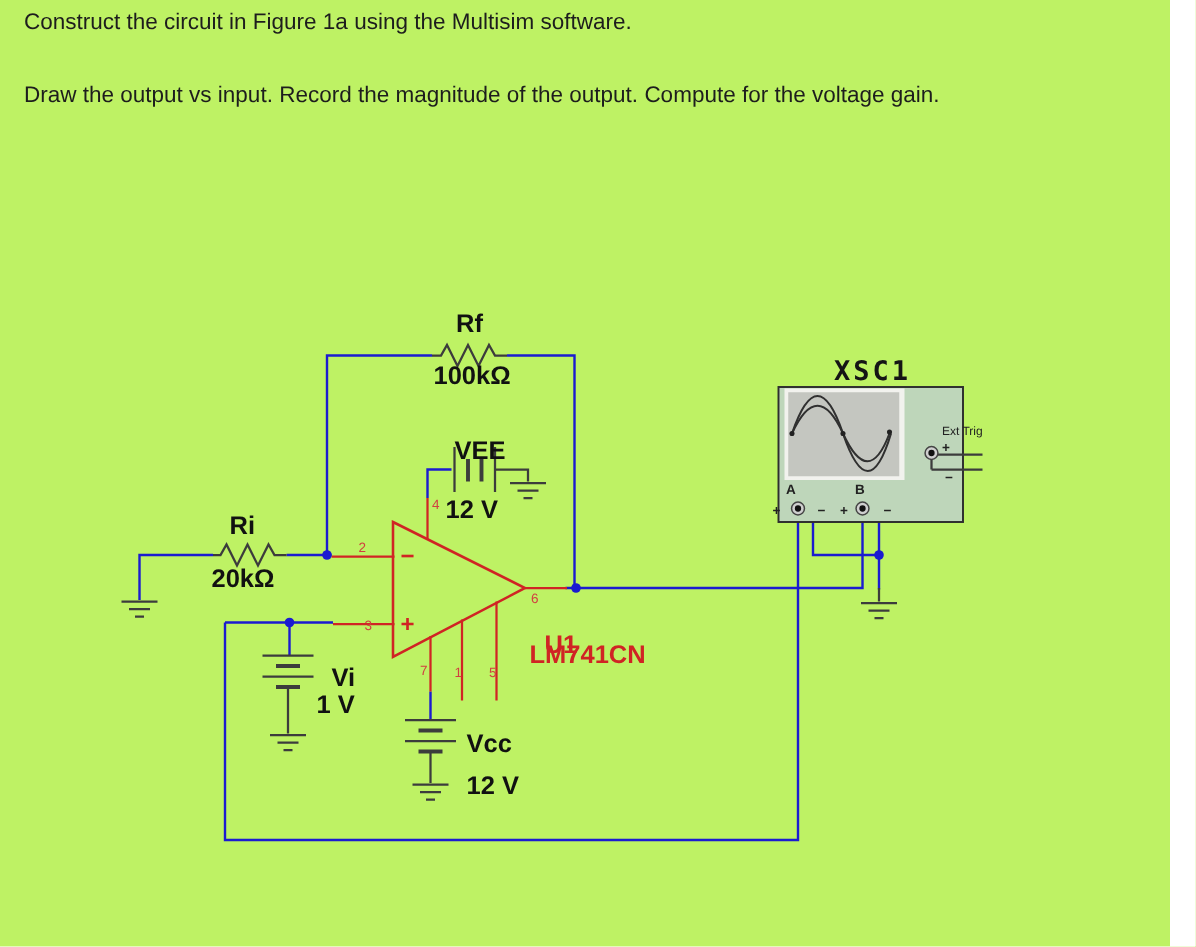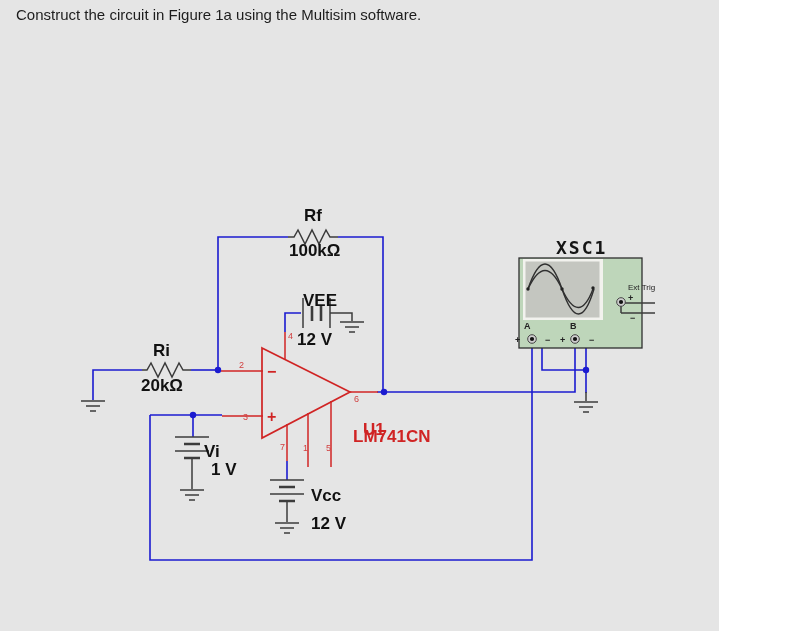--- a/index.html
+++ b/index.html
@@ -1,16 +1,16 @@
 <!DOCTYPE html>
 <html style="--wire: #1b1bd0; --component: #d02424; --scope_body: #bed6ba; --scope_screen: #c4c6c0;"><head>
 <meta charset="utf-8">
 <style>
   html,body{margin:0;padding:0;background:#ffffff;}
-  .page{position:relative;width:719px;height:631px;background:#e5e5e5;overflow:hidden;
+  .page{position:relative;width:780px;height:631px;background:#bef264;overflow:hidden;
         font-family:"Liberation Sans",sans-serif;color:#1d1d1d;}
   .tline{position:absolute;font-size:15px;line-height:1.25;white-space:pre;color:#1d1d1d;}
   .caption{font-weight:bold;}
   svg.circ{position:absolute;left:0;top:0;}
   .w{fill:none;stroke:var(--wire,#1b1bd0);stroke-width:1.6;}
   .r{fill:none;stroke:var(--component,#d02424);stroke-width:1.5;}
   .d{fill:none;stroke:#3c3c3c;stroke-width:1.5;}
   .d2{fill:none;stroke:#3c3c3c;stroke-width:2.6;}
   .jd{fill:var(--wire,#1b1bd0);stroke:none;}
   .lbl{position:absolute;font-weight:bold;font-size:17px;color:#111;white-space:pre;line-height:1.1;}
@@ -21,20 +21,21 @@
             font-family:"DejaVu Sans Mono",monospace;color:#151515;line-height:1;}
   .tiny{position:absolute;font-size:8px;color:#222;line-height:1;white-space:pre;margin-left:21px;}
   .term{position:absolute;font-size:9px;font-weight:bold;color:#222;line-height:1;}
 </style>
 </head>
 <body>
 
 <div class="page">
 
   <div class="tline" style="left:16px;top:6px">Construct the circuit in Figure 1a using the Multisim software.</div>
+  <div class="tline" style="left:16px;top:55px">Draw the output vs input. Record the magnitude of the output. Compute for the voltage gain.</div>
 
 
 
   <svg class="circ" width="797" height="631" viewBox="0 0 797 631">
 
     <g>
       <path class="w" d="M218,370 V237 H288"></path>
       <path class="w" d="M338,237 H383 V392"></path>
       <path class="w" d="M93,400 V370 H142"></path>
       <path class="w" d="M191,370 H221"></path>
@@ -126,21 +127,21 @@
     </g>
   </svg>
 
   <div>
     <div class="lbl" style="left:304px;top:207px">Rf</div>
     <div class="lbl" style="left:289px;top:242px">100kΩ</div>
     <div class="lbl" style="left:303px;top:292px">VEE</div>
     <div class="lbl" style="left:297px;top:331px">12 V</div>
     <div class="lbl" style="left:153px;top:342px">Ri</div>
     <div class="lbl" style="left:141px;top:377px">20kΩ</div>
-    <div class="lbl" style="left:204px;top:443px">Vi</div>
+    <div class="lbl" style="left:221px;top:443px">Vi</div>
     <div class="lbl" style="left:211px;top:461px">1 V</div>
     <div class="lbl" style="left:311px;top:487px">Vcc</div>
     <div class="lbl" style="left:311px;top:515px">12 V</div>
     <div class="lbl red" style="left:363px;top:421px">U1</div>
     <div class="lbl red" style="left:353px;top:428px">LM741CN</div>
 
     <div class="sgn" style="left:267px;top:364px">−</div>
     <div class="sgn" style="left:267px;top:409px">+</div>
 
     <div class="pin" style="left:239px;top:361px">2</div>

